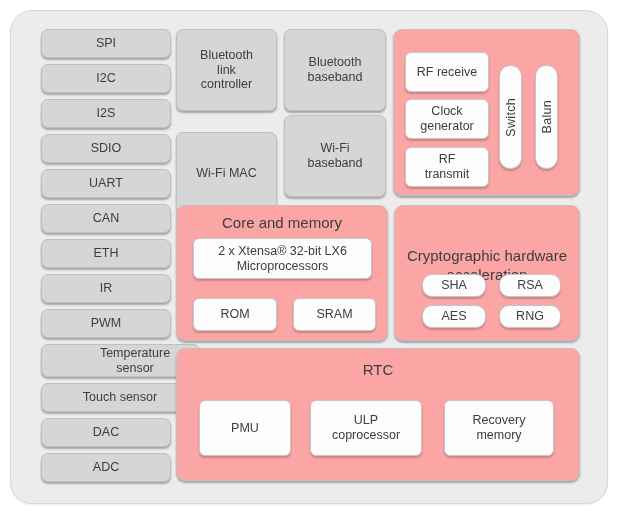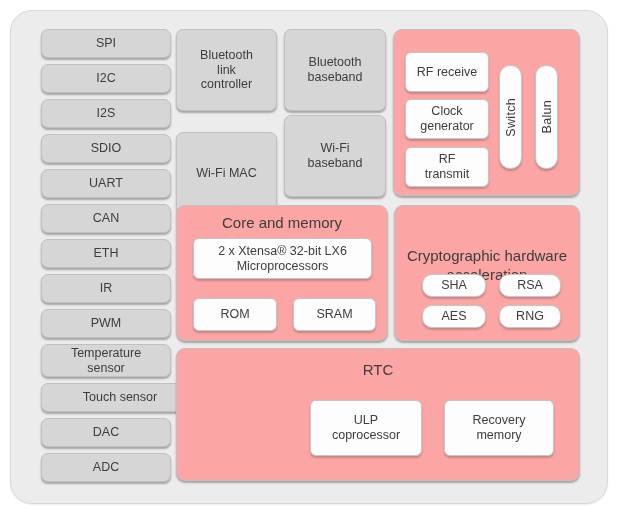--- a/index.html
+++ b/index.html
@@ -50,21 +50,21 @@
 
   <div class="gblock" style="left:30px;top:18px;width:128px;height:27px;">SPI</div>
   <div class="gblock" style="left:30px;top:53px;width:128px;height:27px;">I2C</div>
   <div class="gblock" style="left:30px;top:88px;width:128px;height:27px;">I2S</div>
   <div class="gblock" style="left:30px;top:123px;width:128px;height:27px;">SDIO</div>
   <div class="gblock" style="left:30px;top:158px;width:128px;height:27px;">UART</div>
   <div class="gblock" style="left:30px;top:193px;width:128px;height:27px;">CAN</div>
   <div class="gblock" style="left:30px;top:228px;width:128px;height:27px;">ETH</div>
   <div class="gblock" style="left:30px;top:263px;width:128px;height:27px;">IR</div>
   <div class="gblock" style="left:30px;top:298px;width:128px;height:27px;">PWM</div>
-  <div class="gblock" style="left:30px;top:333px;width:128px;height:31px;">Temperature
+  <div class="gblock" style="left:30px;top:333px;width:128px;height:31px;padding-left:29px;">Temperature
 sensor</div>
   <div class="gblock" style="left:30px;top:372px;width:128px;height:27px;padding-left:14px;">Touch sensor</div>
   <div class="gblock" style="left:30px;top:407px;width:128px;height:27px;">DAC</div>
   <div class="gblock" style="left:30px;top:442px;width:128px;height:27px;">ADC</div>
 
   <div class="gblock" style="left:165px;top:18px;width:99px;height:80px;">Bluetooth
 link
 controller</div>
   <div class="gblock" style="left:273px;top:18px;width:100px;height:80px;">Bluetooth
 baseband</div>
@@ -98,19 +98,20 @@
     <div class="panel-title" style="top:9px;margin-top:32px;">Cryptographic hardware
 acceleration</div>
     <div class="wblock pill" style="left:27px;top:68px;width:62px;height:21px;">SHA</div>
     <div class="wblock pill" style="left:104px;top:68px;width:60px;height:21px;">RSA</div>
     <div class="wblock pill" style="left:27px;top:99px;width:62px;height:21px;">AES</div>
     <div class="wblock pill" style="left:104px;top:99px;width:60px;height:21px;">RNG</div>
   </div>
 
   <div class="panel" style="left:165px;top:337px;width:402px;height:131px;">
     <div class="panel-title" style="top:12px;">RTC</div>
+    <div class="wblock" style="left:22px;top:51px;width:90px;height:54px;">PMU</div>
     <div class="wblock" style="left:133px;top:51px;width:110px;height:54px;">ULP
 coprocessor</div>
     <div class="wblock" style="left:267px;top:51px;width:108px;height:54px;">Recovery
 memory</div>
   </div>
 
 </div>
 
 </body></html>

